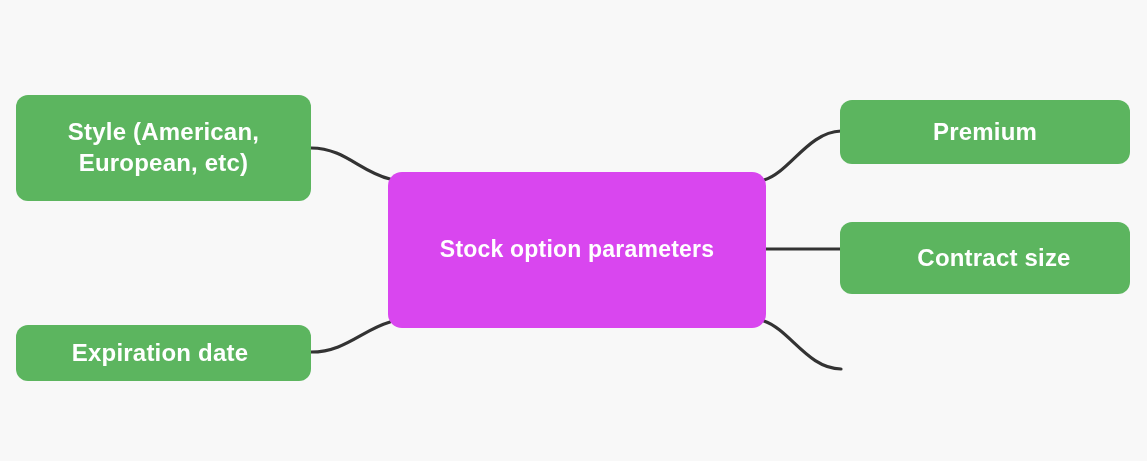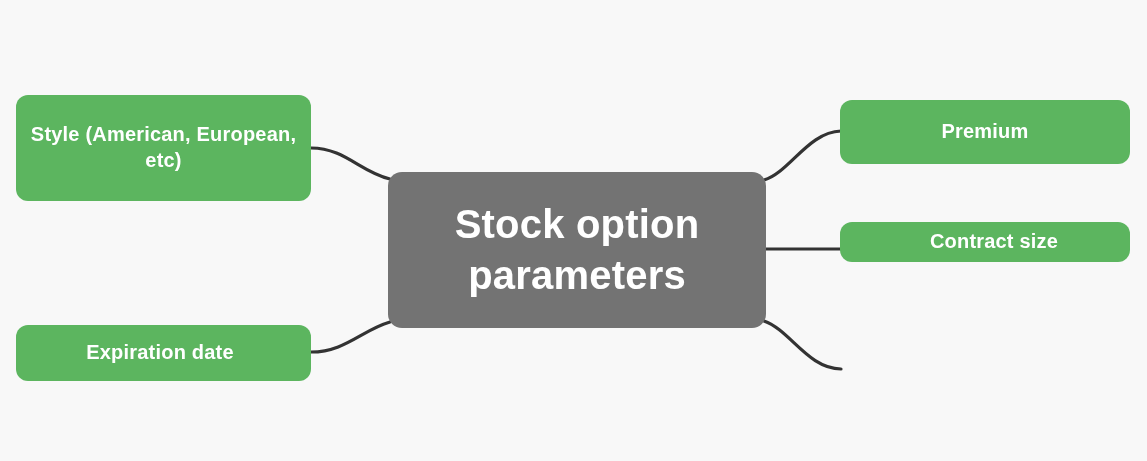--- a/index.html
+++ b/index.html
@@ -35,27 +35,27 @@
     justify-content: center;
     text-align: center;
     color: #ffffff;
     font-weight: bold;
     line-height: 1.28;
     border-radius: 12px;
     z-index: 2;
   }
   .node-branch {
     background: #5cb55f;
-    font-size: 20px;
+    font-size: 24px;
     letter-spacing: 0.2px;
     padding: 4px 14px;
   }
   .node-root {
-    background: #737373;
-    font-size: 40px;
+    background: #d946ef;
+    font-size: 23px;
     letter-spacing: 0.2px;
     border-radius: 14px;
     padding: 6px 18px;
   }
   #node-root {
     left: 388px;
     top: 172px;
     width: 378px;
     height: 156px;
   }
@@ -75,21 +75,21 @@
   #node-premium {
     left: 840px;
     top: 100px;
     width: 290px;
     height: 64px;
   }
   #node-contract-size {
     left: 840px;
     top: 222px;
     width: 290px;
-    height: 40px;
+    height: 72px;
     justify-content: flex-start;
     padding-left: 32px;
   }
   #node-strike-price {
     left: 840px;
     top: 340px;
     width: 290px;
     height: 58px;
   }
   .node-label {

